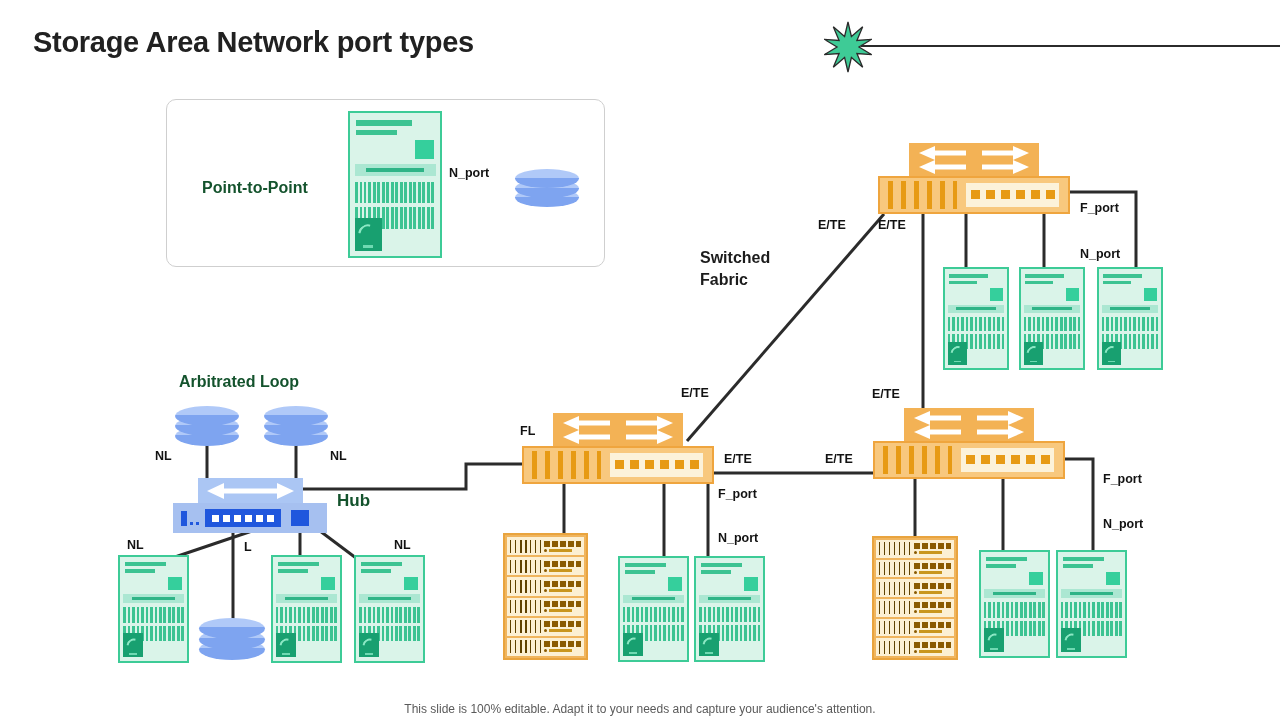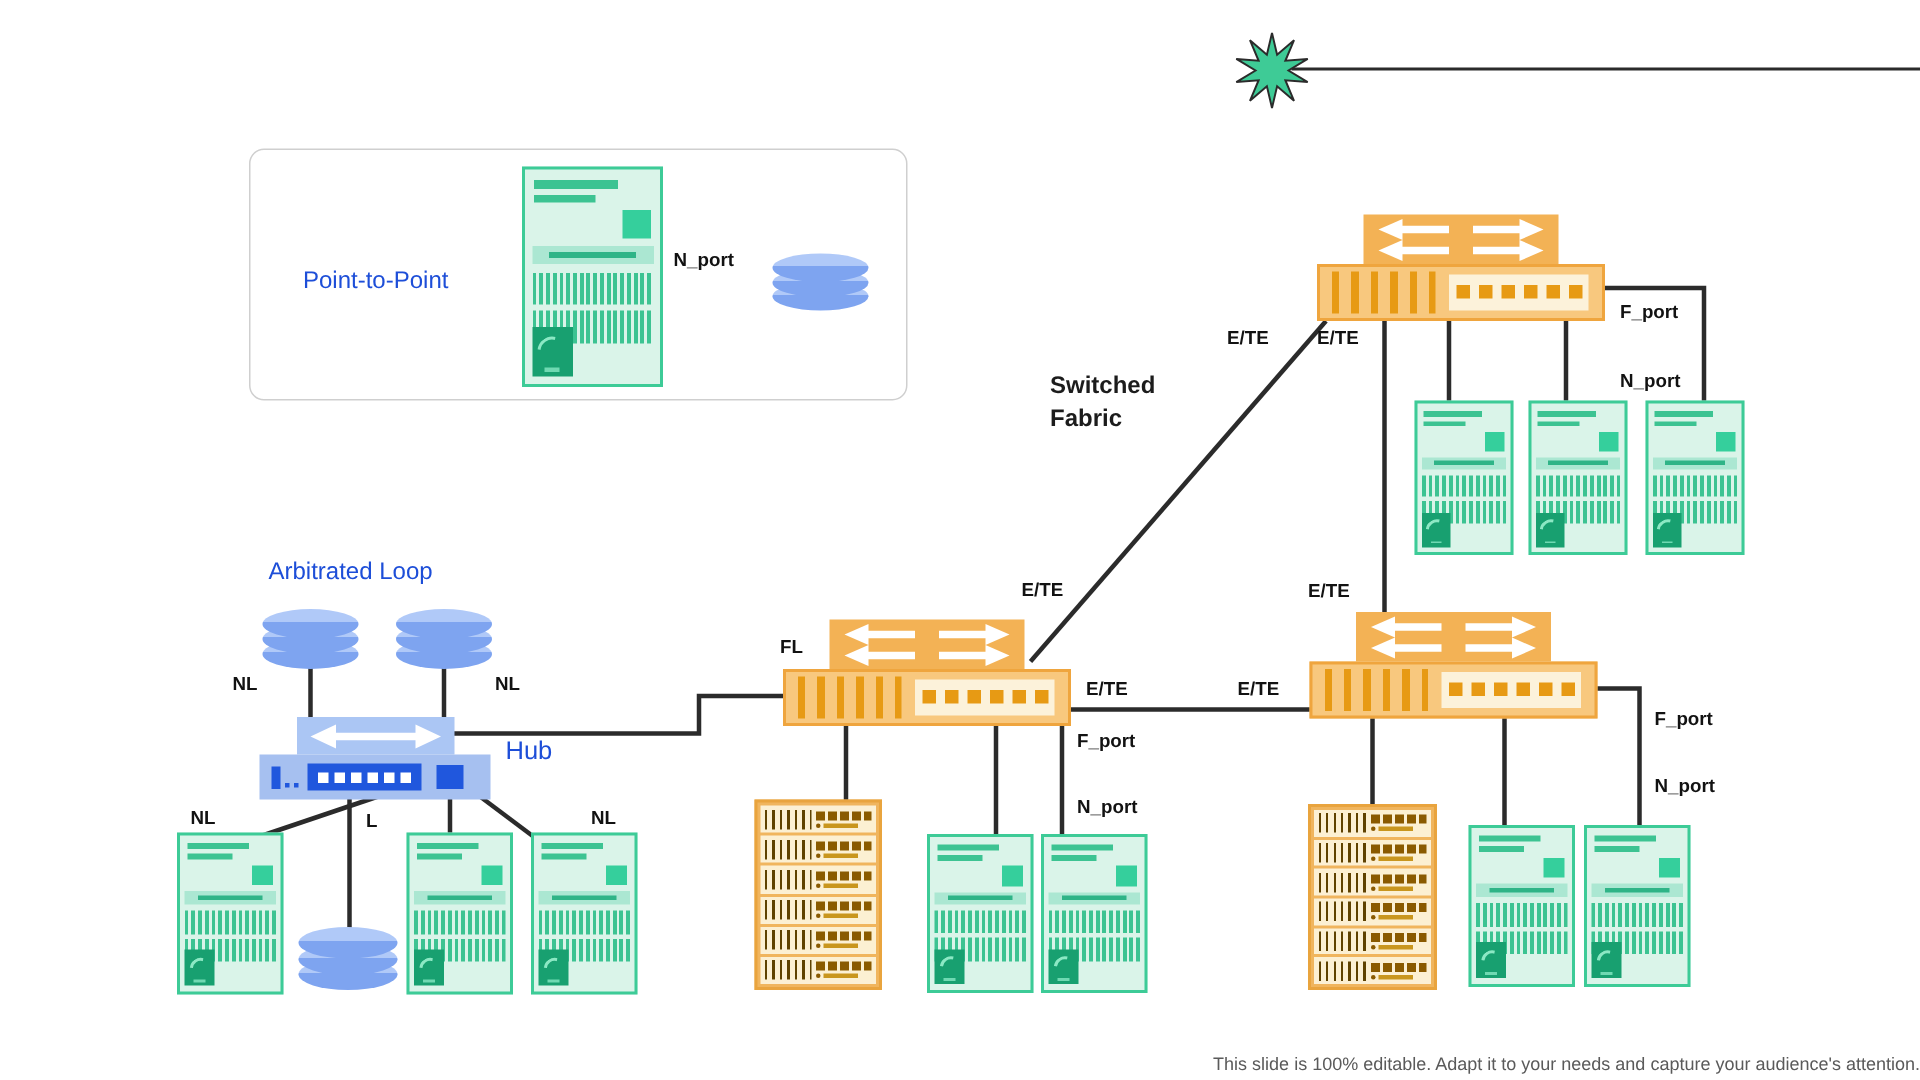--- a/index.html
+++ b/index.html
@@ -2,24 +2,24 @@
 <html><head>
 <meta charset="utf-8">
 <style>
   html,body{margin:0;padding:0;background:#fff}
   .stage{position:relative;width:1280px;height:720px;background:#fff;overflow:hidden;
          font-family:"Liberation Sans",sans-serif}
   .stage *{box-sizing:border-box}
   .abs{position:absolute}
   .wires{position:absolute;left:0;top:0;width:1280px;height:720px}
   .title{position:absolute;left:33px;top:26px;font-weight:bold;font-size:29px;color:#212121;letter-spacing:-0.3px}
-  .footer{position:absolute;left:0;top:702px;width:100%;text-align:right;font-size:12px;color:#5a5a5a}
+  .footer{position:absolute;left:0;top:702px;width:100%;text-align:center;font-size:12px;color:#5a5a5a}
   .panel{position:absolute;left:166px;top:99px;width:439px;height:168px;border:1.5px solid #cfcfcf;border-radius:10px;background:#fff}
   .lbl{position:absolute;font-weight:bold;font-size:12.5px;color:#121212;white-space:nowrap}
-  .sec{position:absolute;font-weight:normal;font-size:16px;color:#1d4ed8;white-space:nowrap}
+  .sec{position:absolute;font-weight:bold;font-size:16px;color:#14532d;white-space:nowrap}
   .sec2{position:absolute;font-weight:bold;font-size:16px;color:#1c1c1c;text-align:left;line-height:1.4;white-space:normal}
 
   
   .gsrv{position:absolute;background:#daf4e9;border:2.5px solid #3dcb97}
   .gsrv>div{position:absolute}
   .gs-l1{left:7%;top:5%;width:62%;height:4%;background:#3cc392}
   .gs-l2{left:7%;top:12%;width:45%;height:3.5%;background:#3cc392}
   .gs-sq{right:7%;top:19%;width:21%;height:13%;background:#35cf9c}
   .gs-band{left:5%;top:36%;width:90%;height:8%;background:#abe7d2;display:flex;align-items:center;justify-content:center}
   .gs-band::after{content:"";width:72%;height:38%;background:#2fb487}
@@ -90,20 +90,21 @@
       <path d="M252 531 L175 557"></path>
       <path d="M233 531 V620"></path>
       <path d="M300 531 V556"></path>
       <path d="M320 531 L356 558"></path>
       <path d="M207 444 V479"></path>
       <path d="M296 444 V479"></path>
     </g>
     <path d="M861 46 H1280" stroke="#2b2b2b" stroke-width="2" fill="none"></path>
   </svg>
 
+  <div class="title">Storage Area Network port types</div>
   <svg class="abs" style="left:822px;top:20px" width="54" height="54" viewBox="0 0 54 54">
     <polygon fill="#3ecb96" stroke="#2b2b2b" stroke-width="1.3" points="26,2 29.4,16.5 40.7,6.8 34.9,20.5 49.8,19.3 37,27 49.8,34.7 34.9,33.5 40.7,47.2 29.4,37.5 26,52 22.6,37.5 11.3,47.2 17.1,33.5 2.2,34.7 15,27 2.2,19.3 17.1,20.5 11.3,6.8 22.6,16.5"></polygon>
   </svg>
 
   <div class="panel"></div>
   <div class="sec" style="left:202px;top:179px">Point-to-Point</div>
   <div class="lbl" style="left:449px;top:166px">N_port</div>
   <div class="gsrv" style="left:348px;top:111px;width:94px;height:147px">
   <div class="gs-l1"></div>
   <div class="gs-l2"></div>

